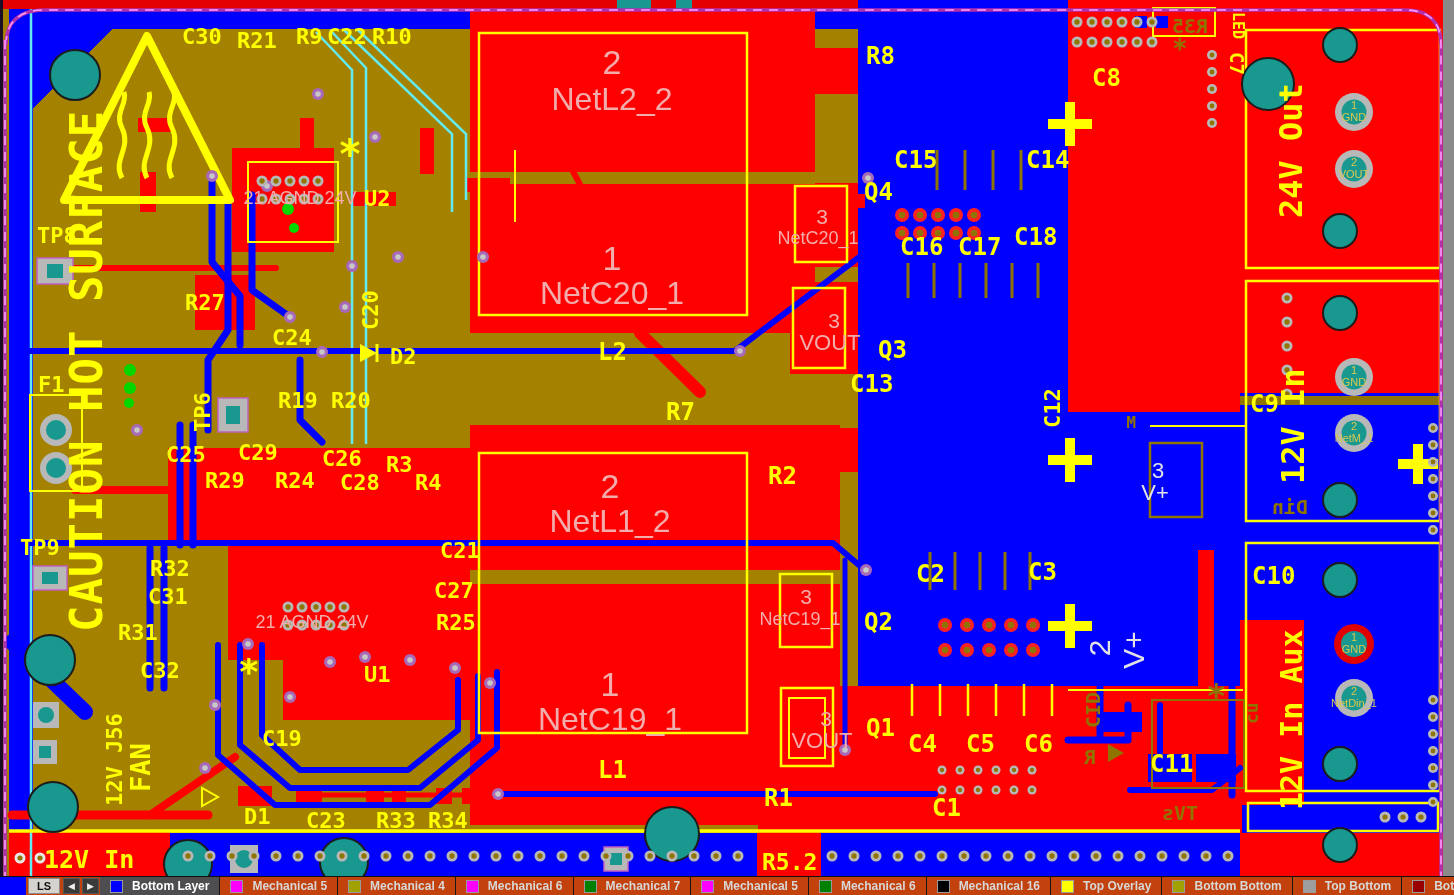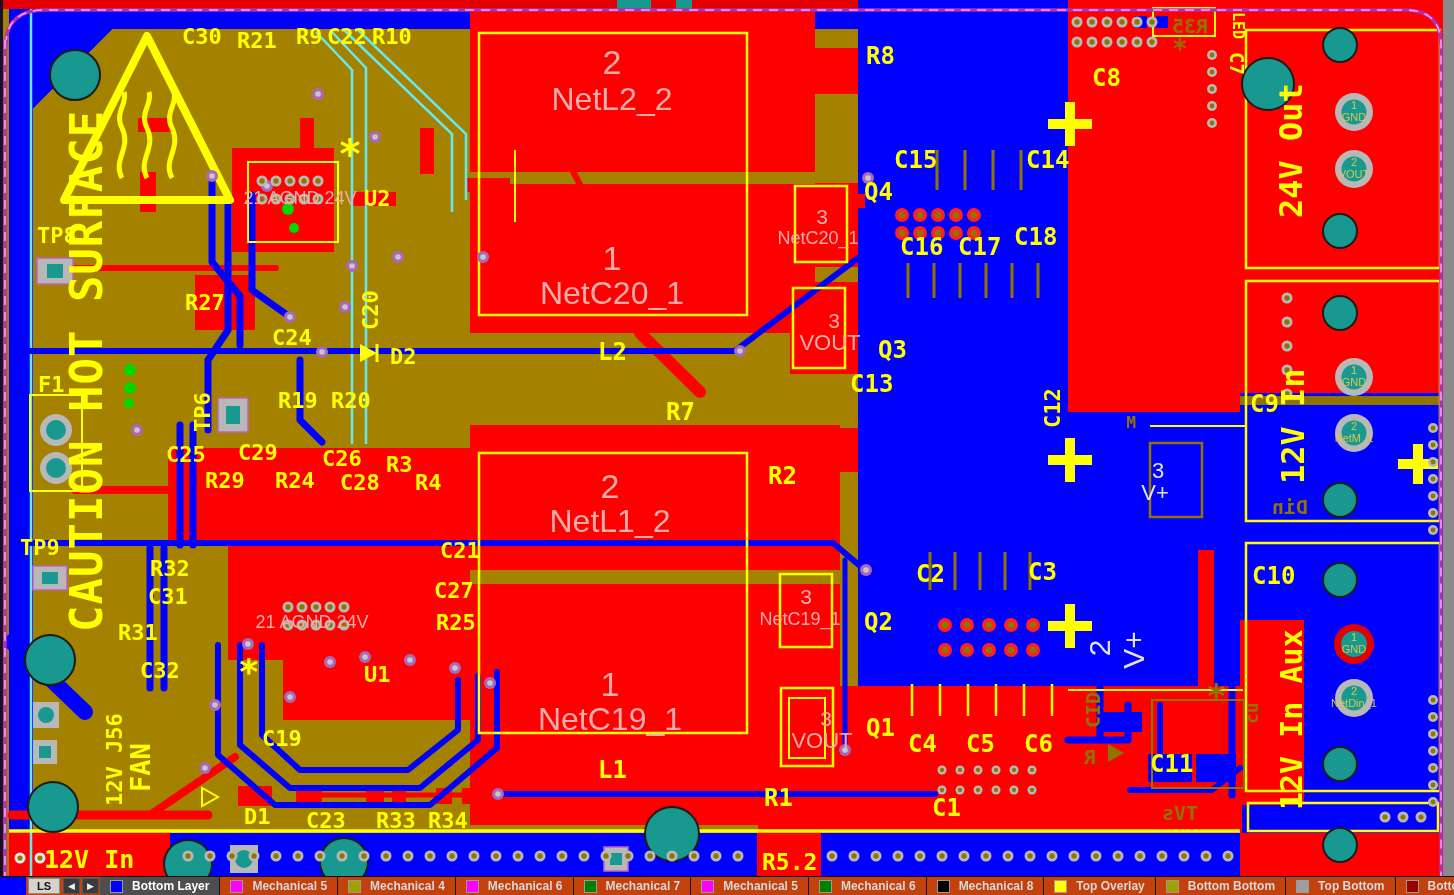--- a/index.html
+++ b/index.html
@@ -792,21 +792,21 @@
         <div class="tab">
           <span class="swatch" style="background: rgb(255, 0, 255);"></span>
           <span>Mechanical 5</span>
         </div>
         <div class="tab">
           <span class="swatch" style="background: rgb(0, 128, 0);"></span>
           <span>Mechanical 6</span>
         </div>
         <div class="tab">
           <span class="swatch" style="background: rgb(0, 0, 0);"></span>
-          <span>Mechanical 8</span>
+          <span>Mechanical 16</span>
         </div>
         <div class="tab">
           <span class="swatch" style="background: rgb(255, 255, 0);"></span>
           <span>Top Overlay</span>
         </div>
         <div class="tab">
           <span class="swatch" style="background: rgb(160, 160, 0);"></span>
           <span>Bottom Bottom</span>
         </div>
         <div class="tab">

